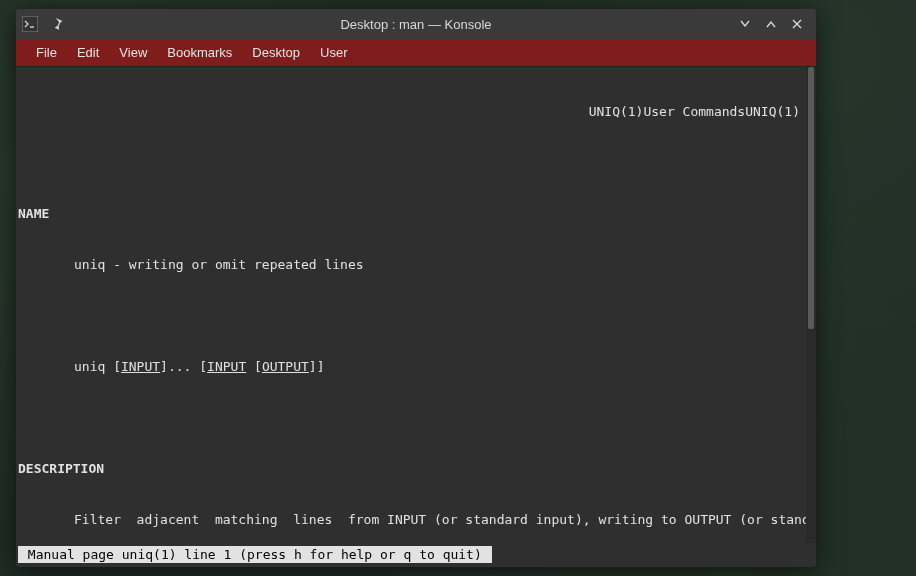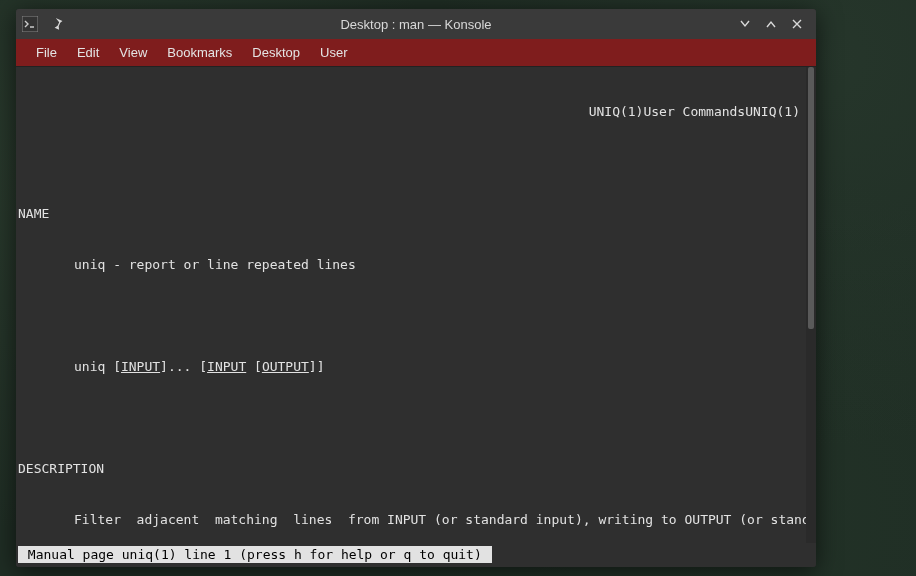--- a/index.html
+++ b/index.html
@@ -99,21 +99,21 @@
     position: absolute;
     top: 0; height: 55%;
     left: 2px; right: 2px;
     background: #5a5a5a;
     border-radius: 2px;
   }
   .man-header {
     display: flex; justify-content: flex-end;
     padding-right: 14px;
   }
-  .section-title { font-weight: normal; }
+  .section-title { font-weight: bold; }
   .underline { text-decoration: underline; }
   .indent1 { padding-left: 56px; }
   .blank { height: 17px; }
   .status-line {
     position: absolute;
     left: 2px; bottom: 4px;
     background: #e2e2e2;
     color: #000000;
     padding: 0 2px;
     font-family: inherit;
@@ -172,21 +172,21 @@
   </div>
 
   <div class="terminal">
     <div class="man-header">
       <span>UNIQ(1)</span>
       <span>User Commands</span>
       <span>UNIQ(1)</span>
     </div>
     <div class="blank"></div>
     <div class="section-title">NAME</div>
-    <div class="indent1">uniq - report or line repeated lines</div>
+    <div class="indent1">uniq - writing or omit repeated lines</div>
     <div class="blank"></div>
     <div class="indent1"><span>uniq [</span><span class="underline">INPUT</span><span>]... [</span><span class="underline">INPUT</span><span> [</span><span class="underline">OUTPUT</span><span>]]</span></div>
     <div class="blank"></div>
     <div class="section-title">DESCRIPTION</div>
     <div class="indent1">Filter  adjacent  matching  lines  from INPUT (or standard input), writing to OUTPUT (or standard</div>
     
     
     
     
     

